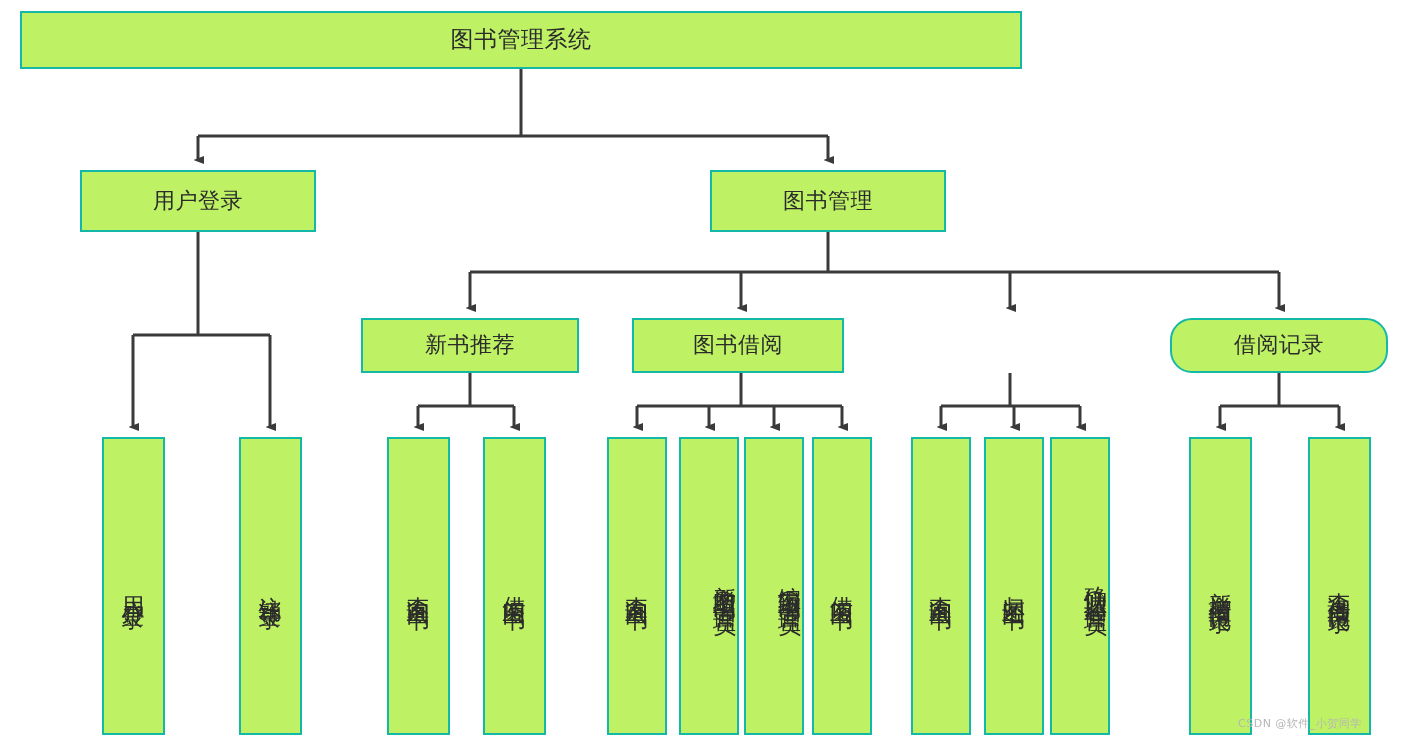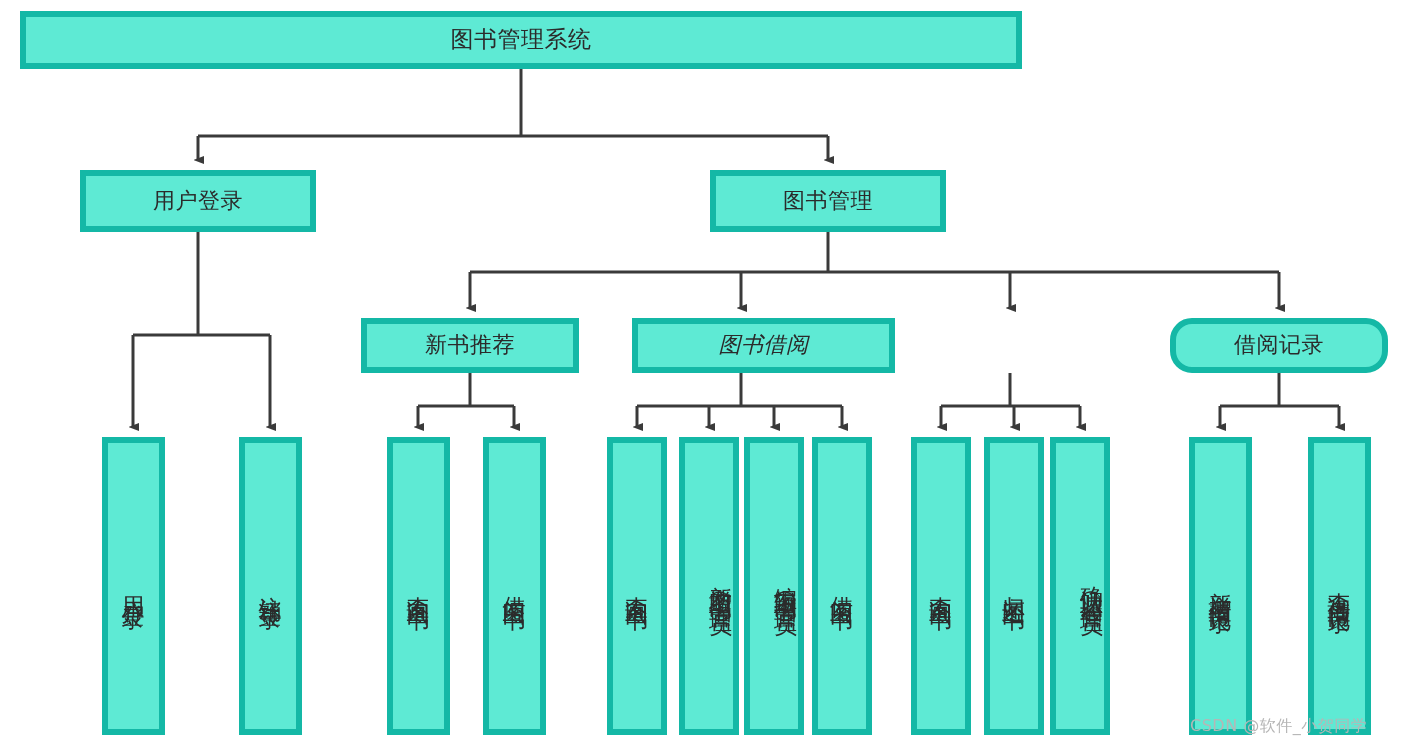--- a/index.html
+++ b/index.html
@@ -13,22 +13,22 @@
   #canvas {
     position: relative;
     width: 1405px;
     height: 747px;
     background: #ffffff;
     overflow: hidden;
   }
   .node {
     position: absolute;
     box-sizing: border-box;
-    background: #5eead4;
-    border: 6px solid #14b8a6;
+    background: #bef264;
+    border: 2px solid #14b8a6;
     display: flex;
     align-items: center;
     justify-content: center;
     color: #2b2b2b;
   }
   .node-h {
     font-size: 22px;
     letter-spacing: 0.5px;
     line-height: 1.2;
   }
@@ -50,24 +50,25 @@
   .svg-layer {
     position: absolute;
     left: 0;
     top: 0;
     width: 1405px;
     height: 747px;
     pointer-events: none;
   }
   .watermark {
     position: absolute;
-    font-size: 16px;
+    font-size: 11px;
     color: #b6b6b6;
     letter-spacing: 0.5px;
     white-space: nowrap;
+    padding-left: 48px;
   }
 </style>
 </head>
 <body>
 
 <div id="canvas">
 
   <svg class="svg-layer" viewBox="0 0 1405 747">
     <defs>
       <marker id="arrowhead" markerWidth="10" markerHeight="10" refX="4" refY="6" orient="auto" markerUnits="userSpaceOnUse">
@@ -125,21 +126,21 @@
   <div class="node node-h" id="node-l2-0" style="left: 80px; top: 170px; width: 236px; height: 62px;">
     <span>用户登录</span>
   </div>
   <div class="node node-h" id="node-l2-1" style="left: 710px; top: 170px; width: 236px; height: 62px;">
     <span>图书管理</span>
   </div>
 
   <div class="node node-h" id="node-l3-0" style="left: 361px; top: 318px; width: 218px; height: 55px;">
     <span>新书推荐</span>
   </div>
-  <div class="node node-h" id="node-l3-1" style="left: 632px; top: 318px; width: 263px; height: 55px; font-style: italic;">
+  <div class="node node-h" id="node-l3-1" style="left: 632px; top: 318px; width: 212px; height: 55px;">
     <span>图书借阅</span>
   </div>
   <div class="node node-h" id="node-l3-3" style="left: 1170px; top: 318px; width: 218px; height: 55px; border-radius: 22px;">
     <span>借阅记录</span>
   </div>
 
   <div class="node node-v" id="leaf-0" style="left: 102px; top: 437px; width: 63px; height: 298px;">
       <span>用户登录</span>
     </div>
   <div class="node node-v" id="leaf-1" style="left: 239px; top: 437px; width: 63px; height: 298px;">

